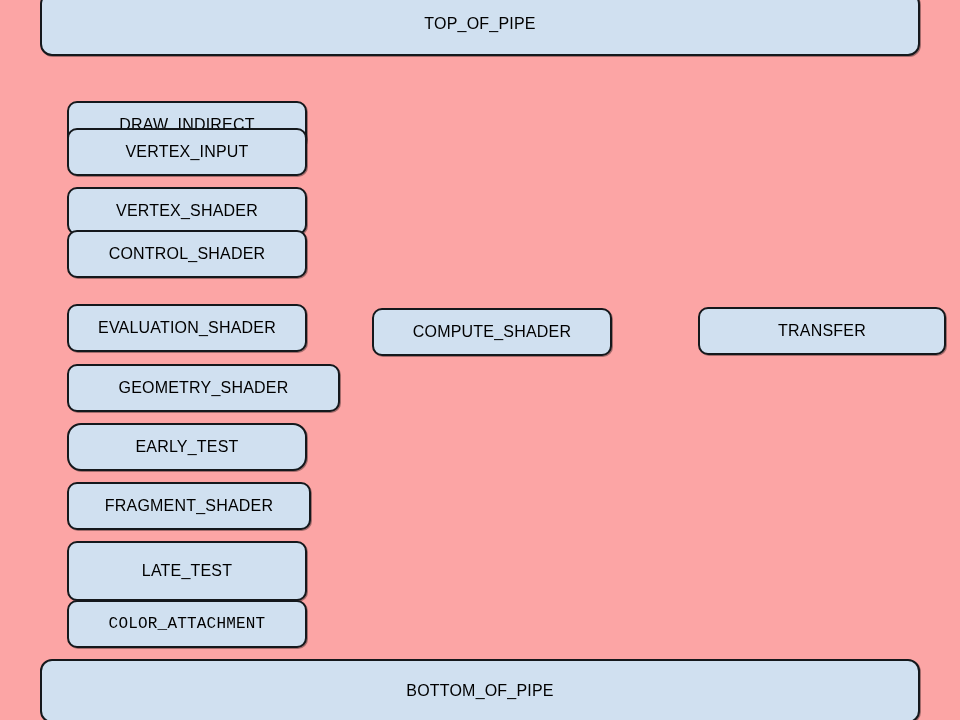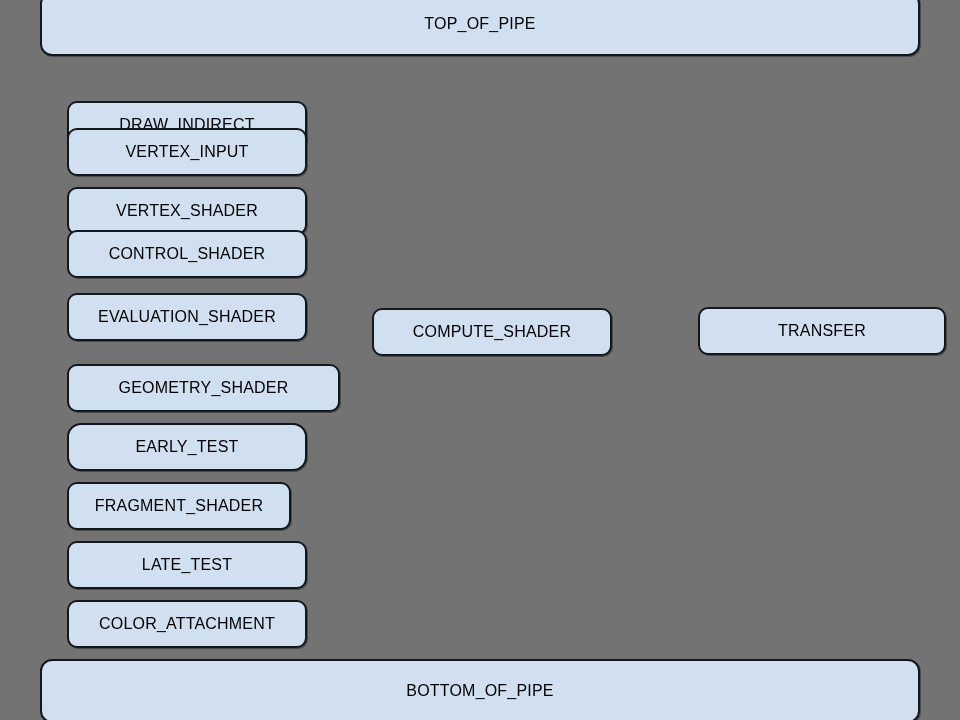--- a/index.html
+++ b/index.html
@@ -43,55 +43,55 @@
     text-align: center;
   }
   
   .bar {
     border-radius: 12px;
   }
 </style>
 </head>
 <body>
 
-<div id="canvas" style="background: #737373;">
+<div id="canvas" style="background: #fca5a5;">
 
   <div class="node bar" id="node-top" style="left: 40px; top: -8px; width: 880px; height: 64px;">
     <span class="node-label">TOP_OF_PIPE</span>
   </div>
 
   <div id="graphics-column">
       <div class="node" style="left: 67px; top: 69px; width: 240px; height: 48px; margin-top: 32px;">
         <span class="node-label">DRAW_INDIRECT</span>
       </div>
       <div class="node" style="left: 67px; top: 128px; width: 240px; height: 48px;">
         <span class="node-label">VERTEX_INPUT</span>
       </div>
       <div class="node" style="left: 67px; top: 187px; width: 240px; height: 48px;">
         <span class="node-label">VERTEX_SHADER</span>
       </div>
       <div class="node" style="left: 67px; top: 230px; width: 240px; height: 48px;">
         <span class="node-label">CONTROL_SHADER</span>
       </div>
-      <div class="node" style="left: 67px; top: 293px; width: 240px; height: 48px; justify-content: center;">
+      <div class="node" style="left: 67px; top: 304px; width: 240px; height: 48px; justify-content: center;">
         <span class="node-label">EVALUATION_SHADER</span>
       </div>
       <div class="node" style="left: 67px; top: 364px; width: 273px; height: 48px;">
         <span class="node-label">GEOMETRY_SHADER</span>
       </div>
       <div class="node" style="left: 67px; top: 423px; width: 240px; height: 48px; border-radius: 14px;">
         <span class="node-label">EARLY_TEST</span>
       </div>
-      <div class="node" style="left: 67px; top: 482px; width: 224px; height: 48px;">
+      <div class="node" style="left: 67px; top: 482px; width: 244px; height: 48px;">
         <span class="node-label">FRAGMENT_SHADER</span>
       </div>
-      <div class="node" style="left: 67px; top: 541px; width: 240px; height: 48px;">
+      <div class="node" style="left: 67px; top: 541px; width: 240px; height: 60px;">
         <span class="node-label">LATE_TEST</span>
       </div>
-      <div class="node" style="left: 67px; top: 600px; width: 240px; height: 48px;">
+      <div class="node" style="left: 67px; top: 600px; width: 240px; height: 48px; font-family: Liberation Mono, monospace;">
         <span class="node-label">COLOR_ATTACHMENT</span>
       </div>
     </div>
 
   <div id="side-stages">
       <div class="node" style="left: 372px; top: 308px; width: 240px; height: 48px;">
         <span class="node-label">COMPUTE_SHADER</span>
       </div>
       <div class="node" style="left: 650px; top: 307px; width: 248px; height: 48px; margin-left: 48px;">
         <span class="node-label">TRANSFER</span>

